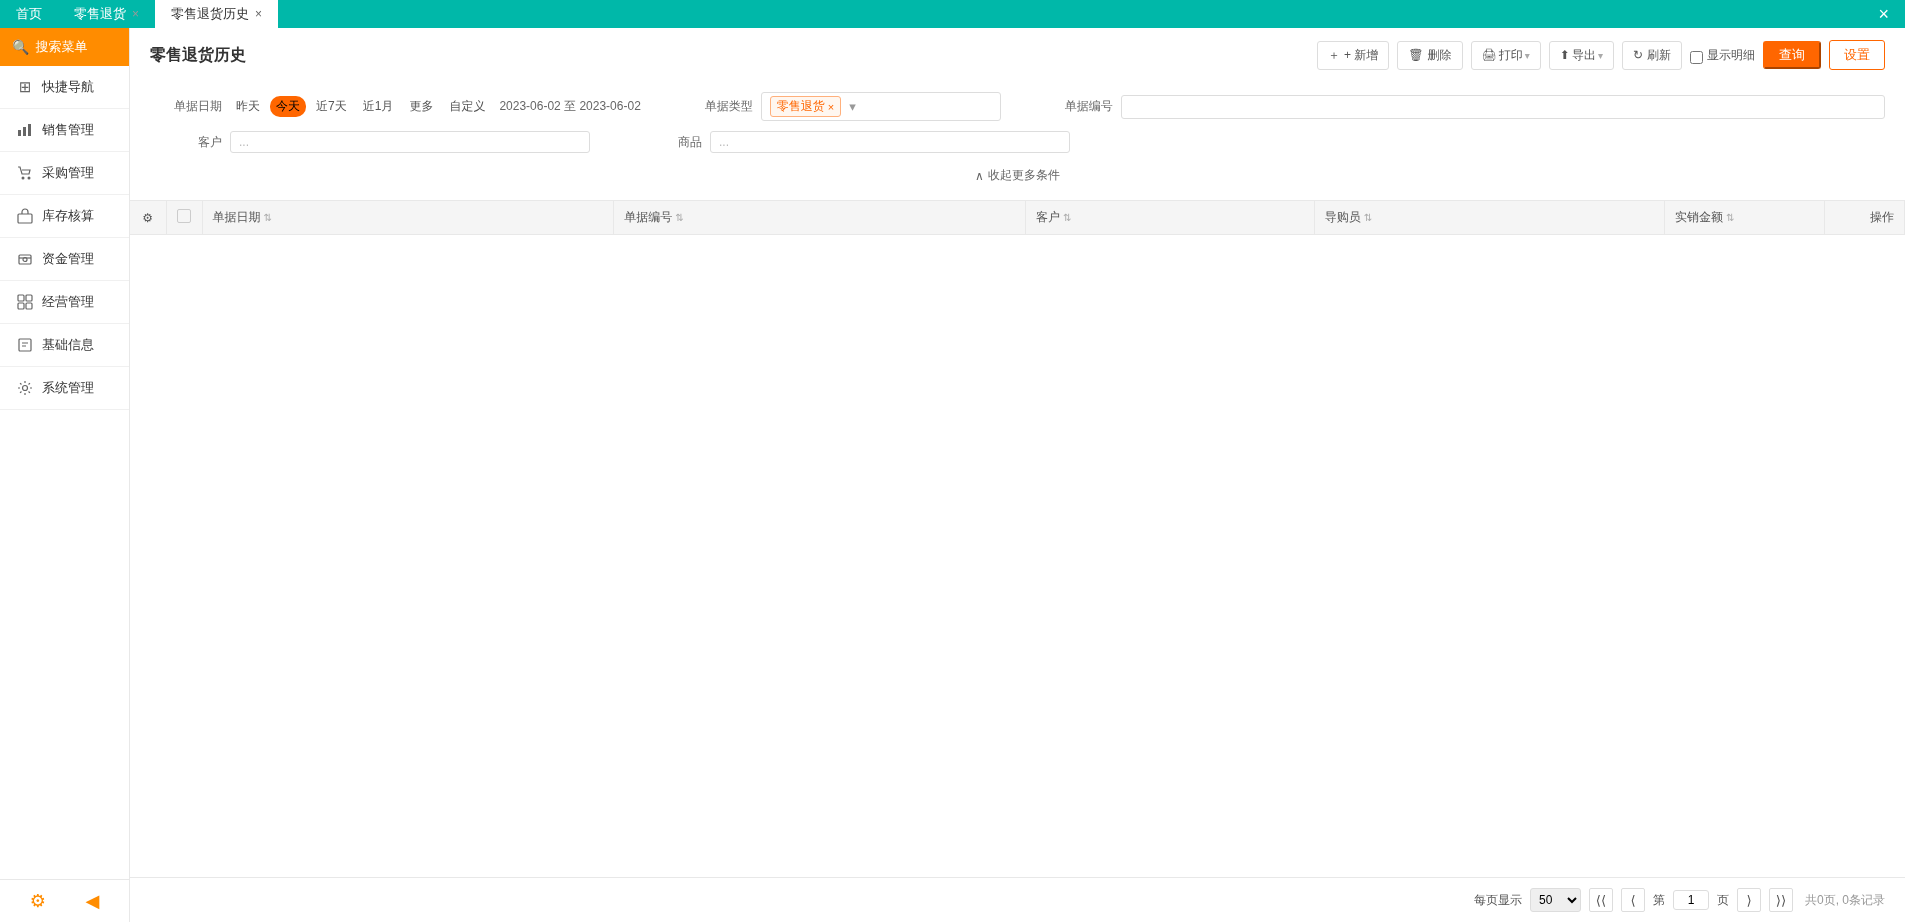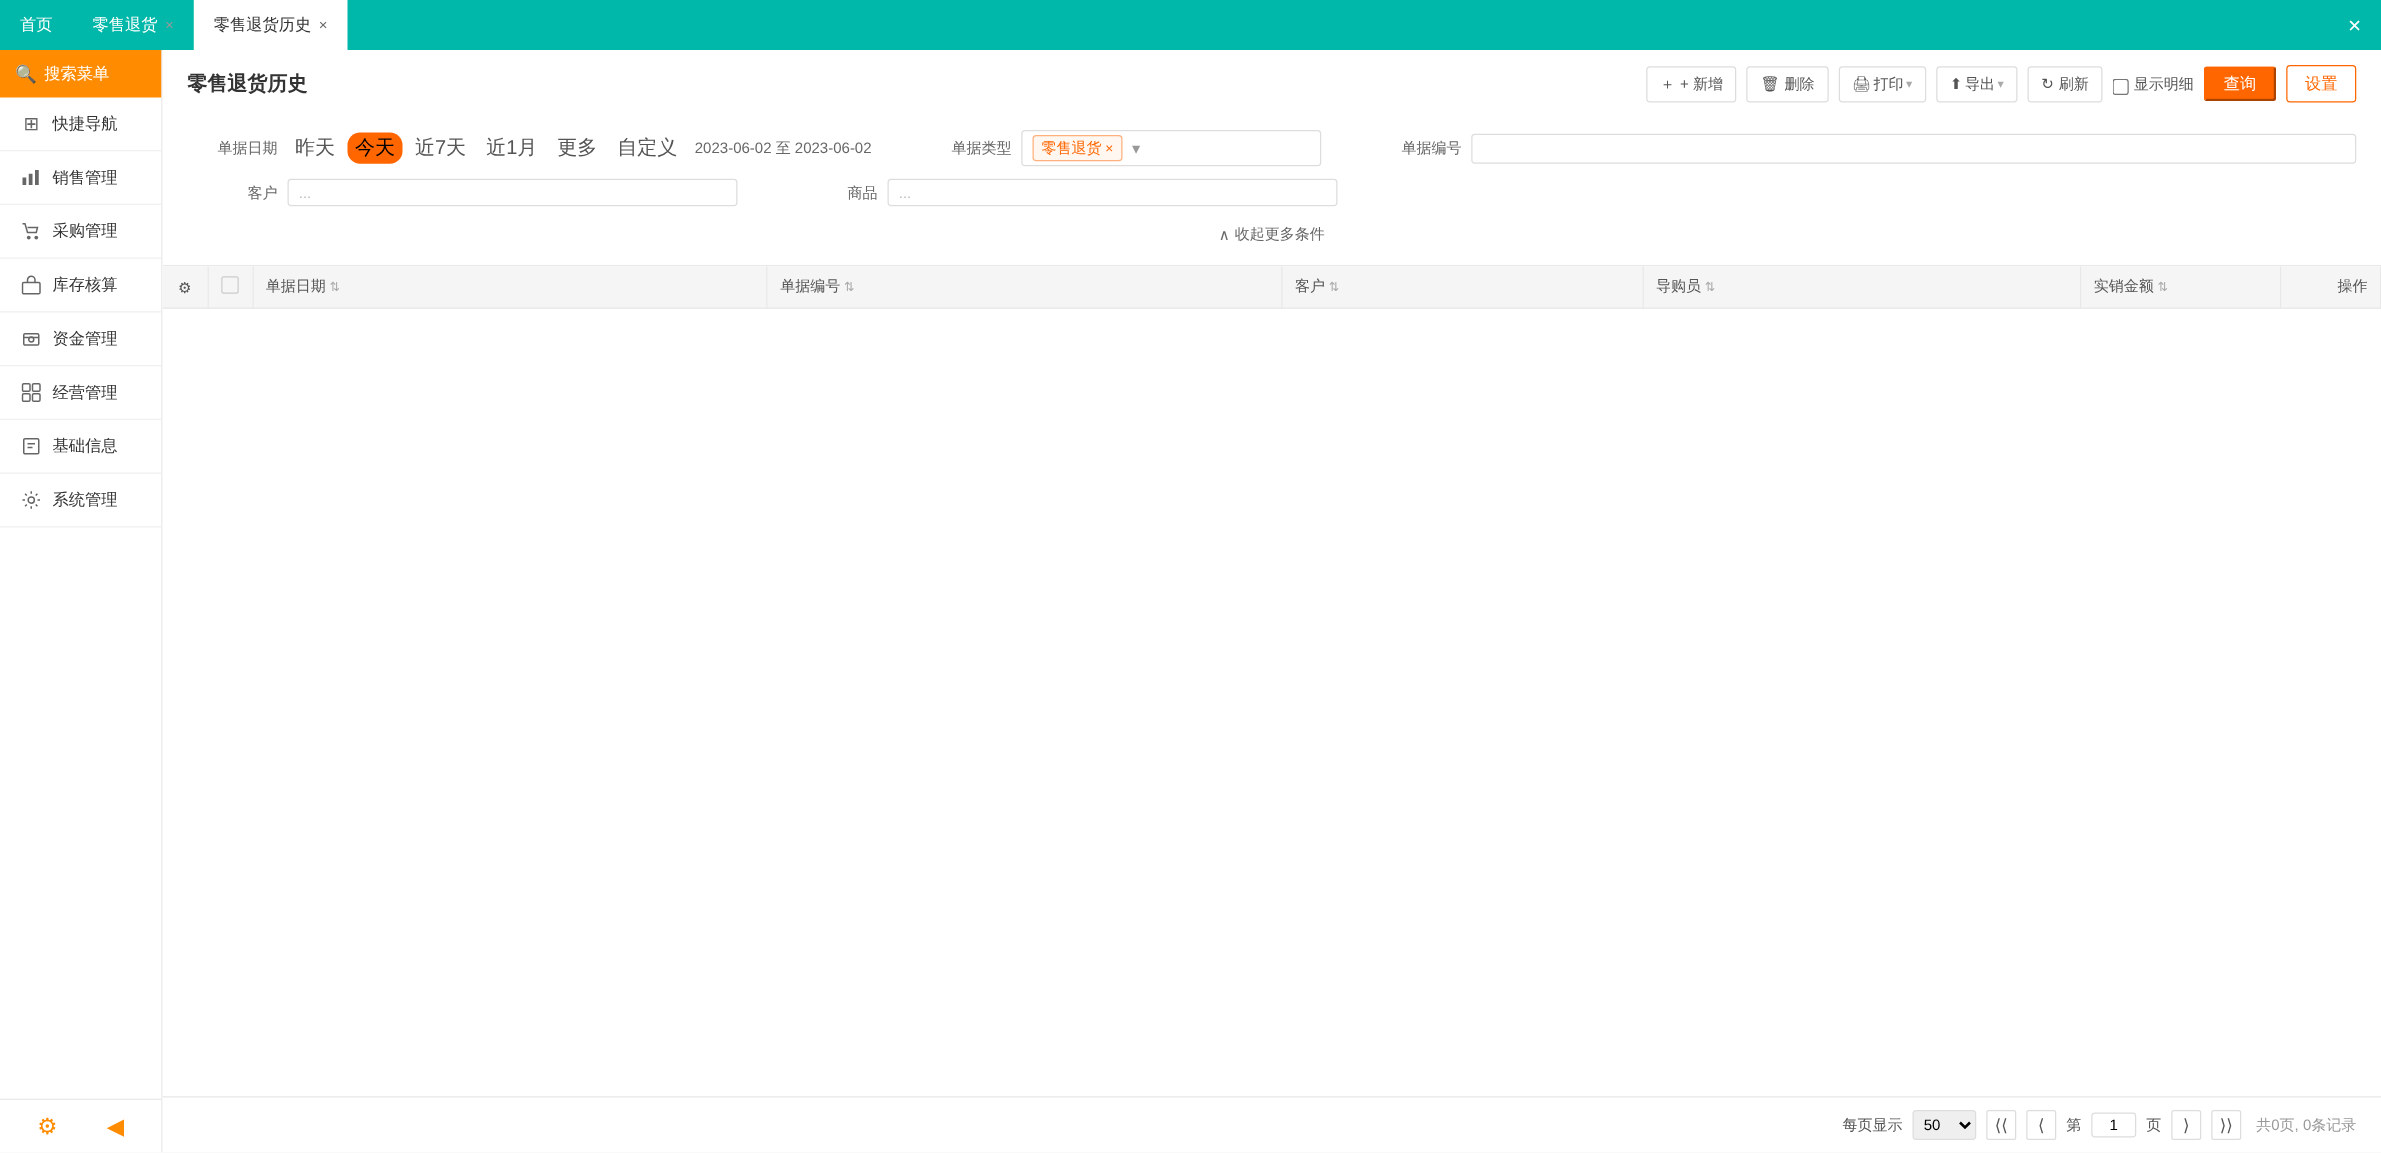--- a/index.html
+++ b/index.html
@@ -1,21 +1,21 @@
 <!DOCTYPE html>
 <html><head>
   <meta charset="utf-8">
   <style>
     * { box-sizing: border-box; margin: 0; padding: 0; }
     body { font-family: 'Microsoft YaHei', Arial, sans-serif; font-size: 13px; background: #f5f5f5; display: flex; flex-direction: column; height: 922px; overflow: hidden; }
 
     
     .top-bar {
       background: #00b8a9;
-      height: 40px;
+      height: 28px;
       display: flex;
       align-items: center;
       padding: 0 0;
       flex-shrink: 0;
       justify-content: center;
     }
     .top-bar-tabs {
       display: flex;
       align-items: center;
       flex: 1;
@@ -203,21 +203,21 @@
       padding-right: 8px;
       flex-shrink: 0;
     }
     .filter-date-options {
       display: flex;
       align-items: center;
       gap: 4px;
     }
     .date-option {
       padding: 2px 6px;
-      font-size: 16px;
+      font-size: 12px;
       color: #555;
       cursor: pointer;
       border-radius: 2px;
     }
     .date-option.active {
       background: #ff6600;
       color: #000000;
       border-radius: 10px;
     }
     .date-range {

